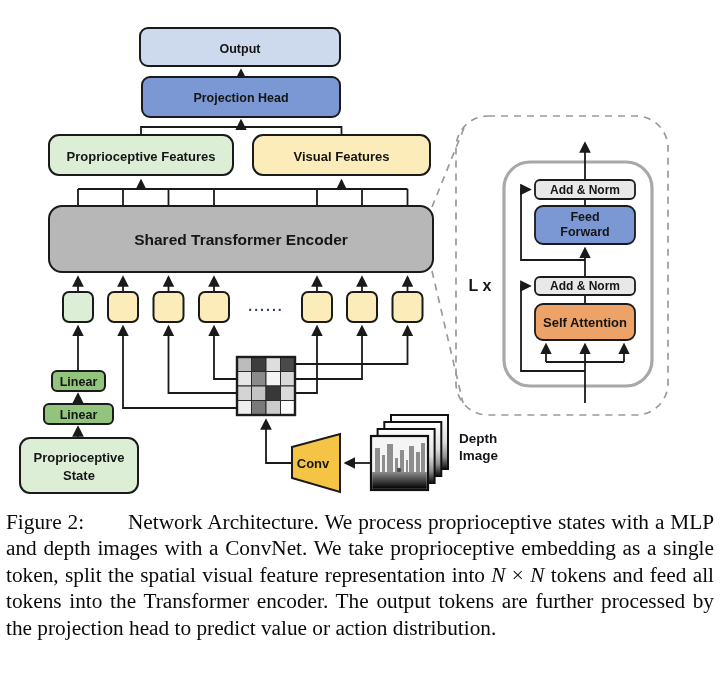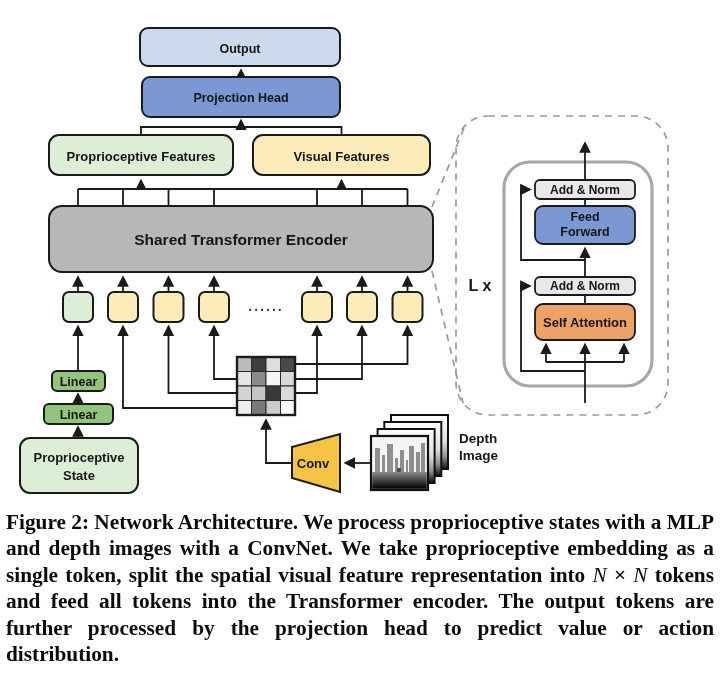--- a/index.html
+++ b/index.html
@@ -9,22 +9,22 @@
   .dashline{stroke:#9a9a9a;stroke-width:1.7;fill:none;stroke-dasharray:7 6;}
   .box{stroke:#1a1a1a;stroke-width:2;}
   .box-thin{stroke:#1a1a1a;stroke-width:1.8;}
   .lbl{font-family:"Liberation Sans",sans-serif;font-weight:700;fill:#151515;text-anchor:middle;}
   .lbl600{font-family:"Liberation Sans",sans-serif;font-weight:600;fill:#151515;text-anchor:middle;}
   .s11{font-size:12px;} .s12{font-size:12.5px;} .s13{font-size:13px;} .s15{font-size:15.5px;} .s16{font-size:16px;}
   .dots{font-family:"Liberation Sans",sans-serif;font-weight:700;font-size:14px;letter-spacing:2px;fill:#2f3d64;text-anchor:middle;}
   .depthlbl{font-family:"Liberation Sans",sans-serif;font-weight:600;font-size:13.5px;fill:#15151c;text-anchor:start;}
   .caption{position:absolute;left:6px;top:509px;width:708px;font-family:"Liberation Serif",serif;
            font-size:21.3px;line-height:26.4px;color:#0b0b0b;text-align:justify;}
-  .seg-normal{font-weight:bold;}
-  .seg-bold{font-weight:bold;}
+  .seg-normal{font-weight:normal;}
+  .seg-bold{font-weight:normal;margin-left:38px;}
   .seg-math{font-style:italic;}
 </style>
 </head>
 <body>
 
 <svg id="diagram" width="720" height="505" viewBox="0 0 720 505">
   <defs>
     <marker id="arr" viewBox="0 0 10 10" refX="8" refY="5" markerWidth="6.5" markerHeight="6.5" orient="auto-start-reverse">
       <path d="M0,0 L10,5 L0,10 z" fill="#1a1a1a"></path>
     </marker>

